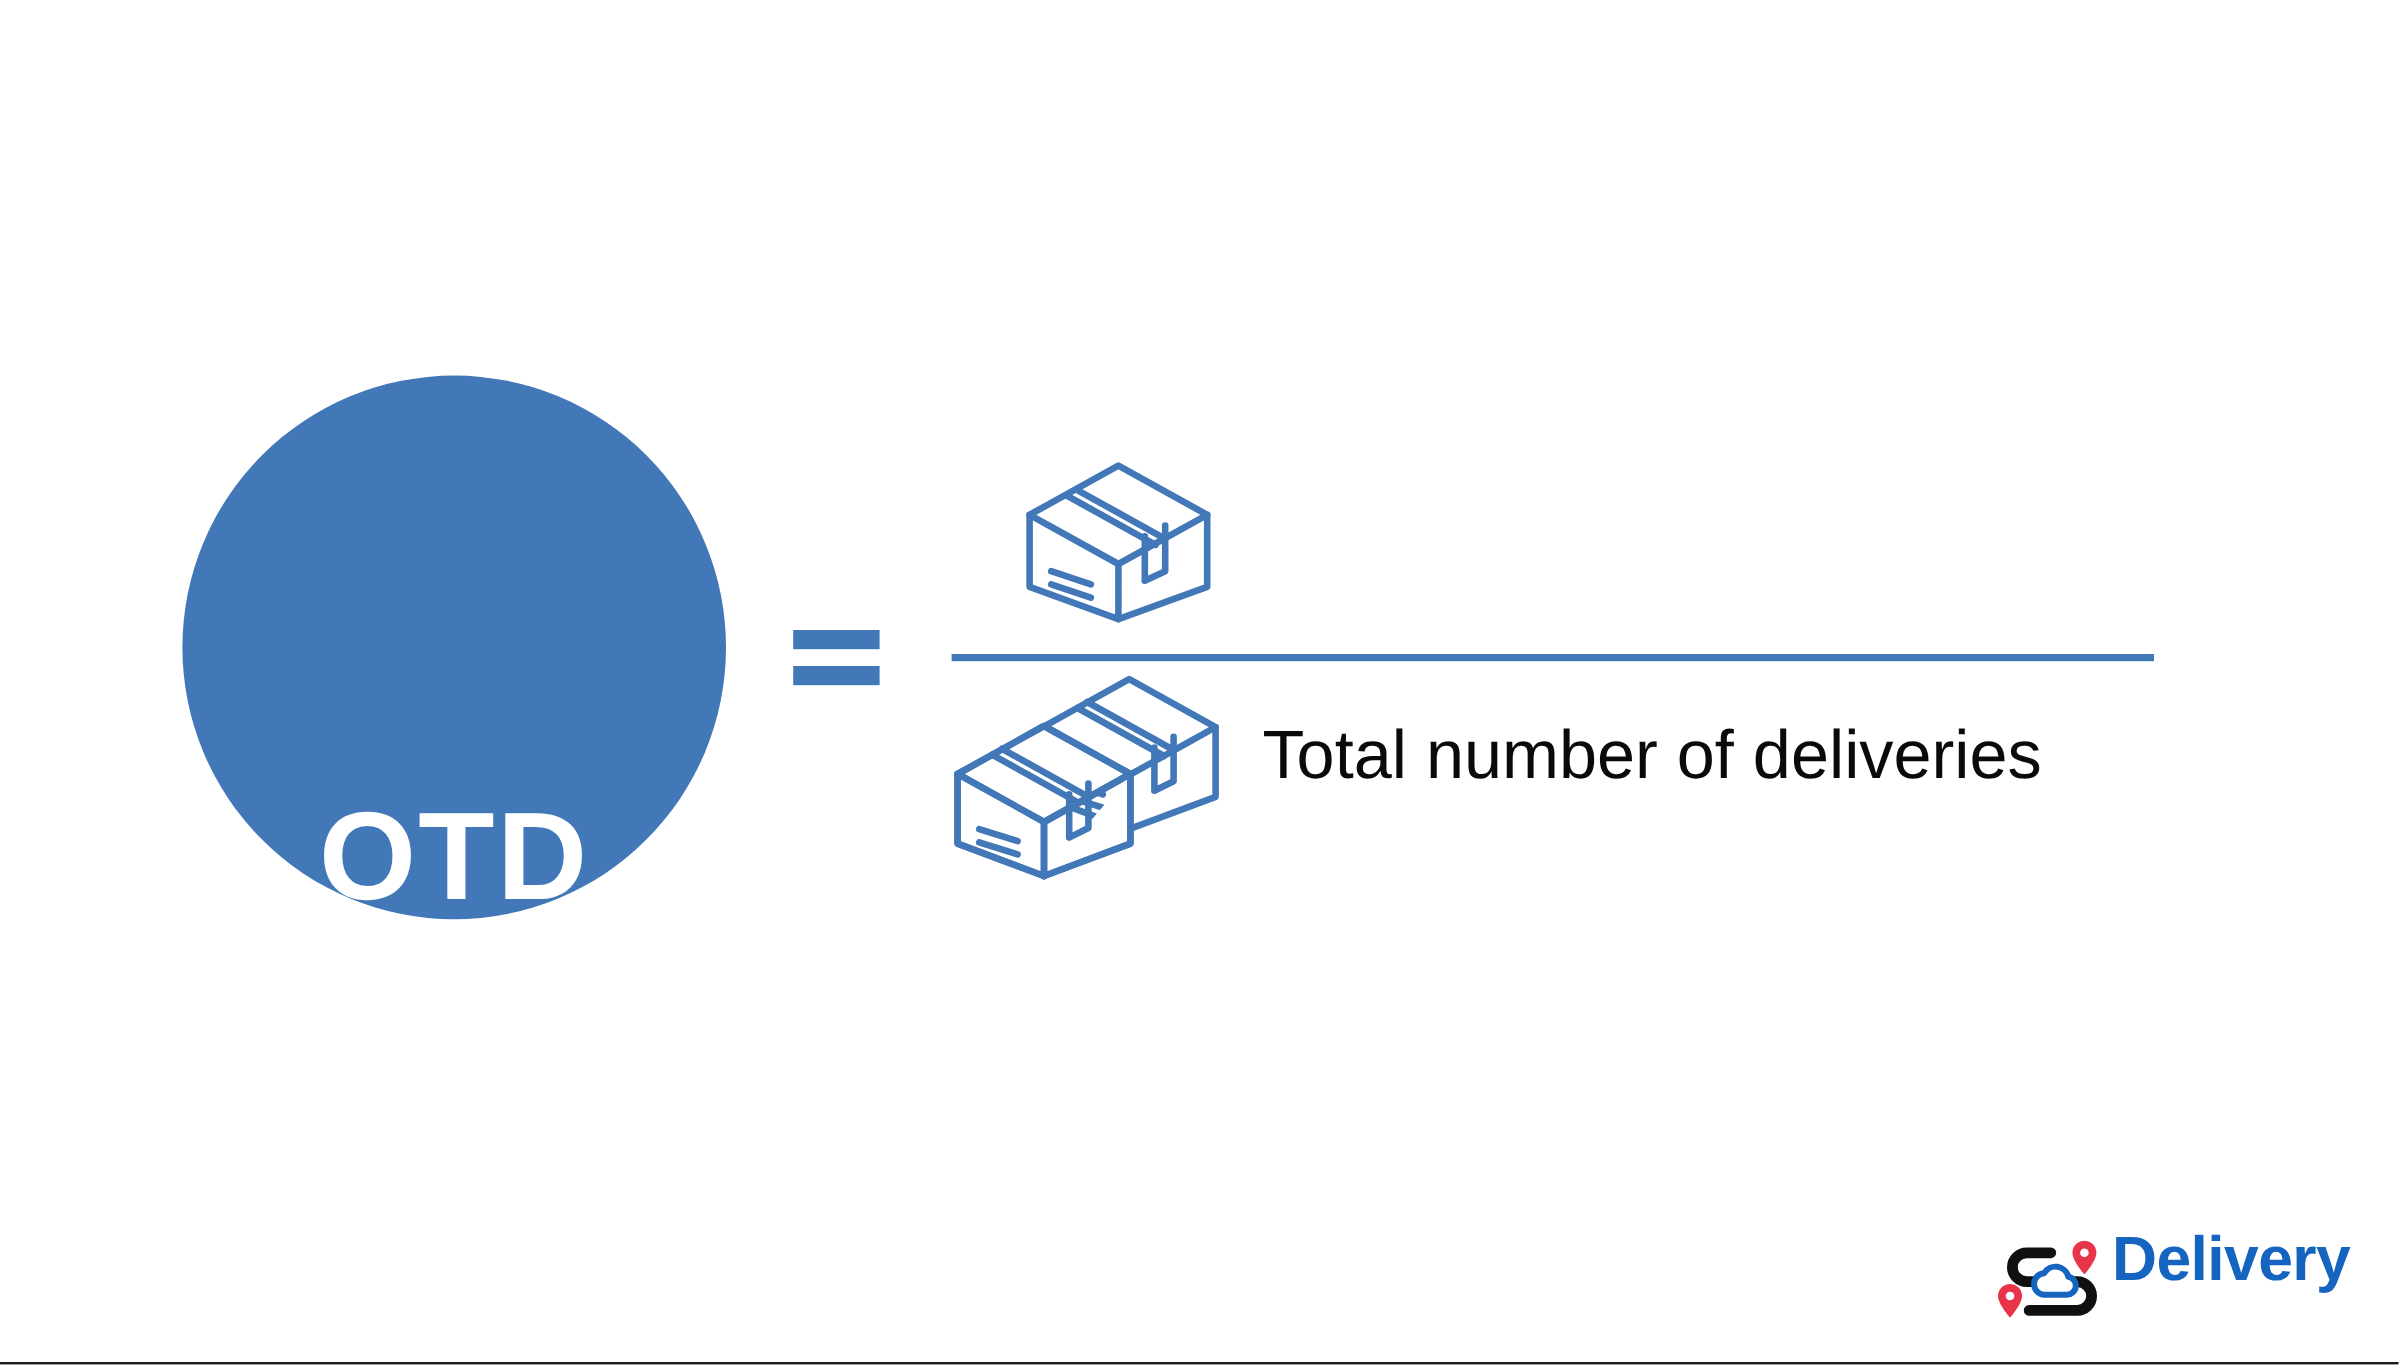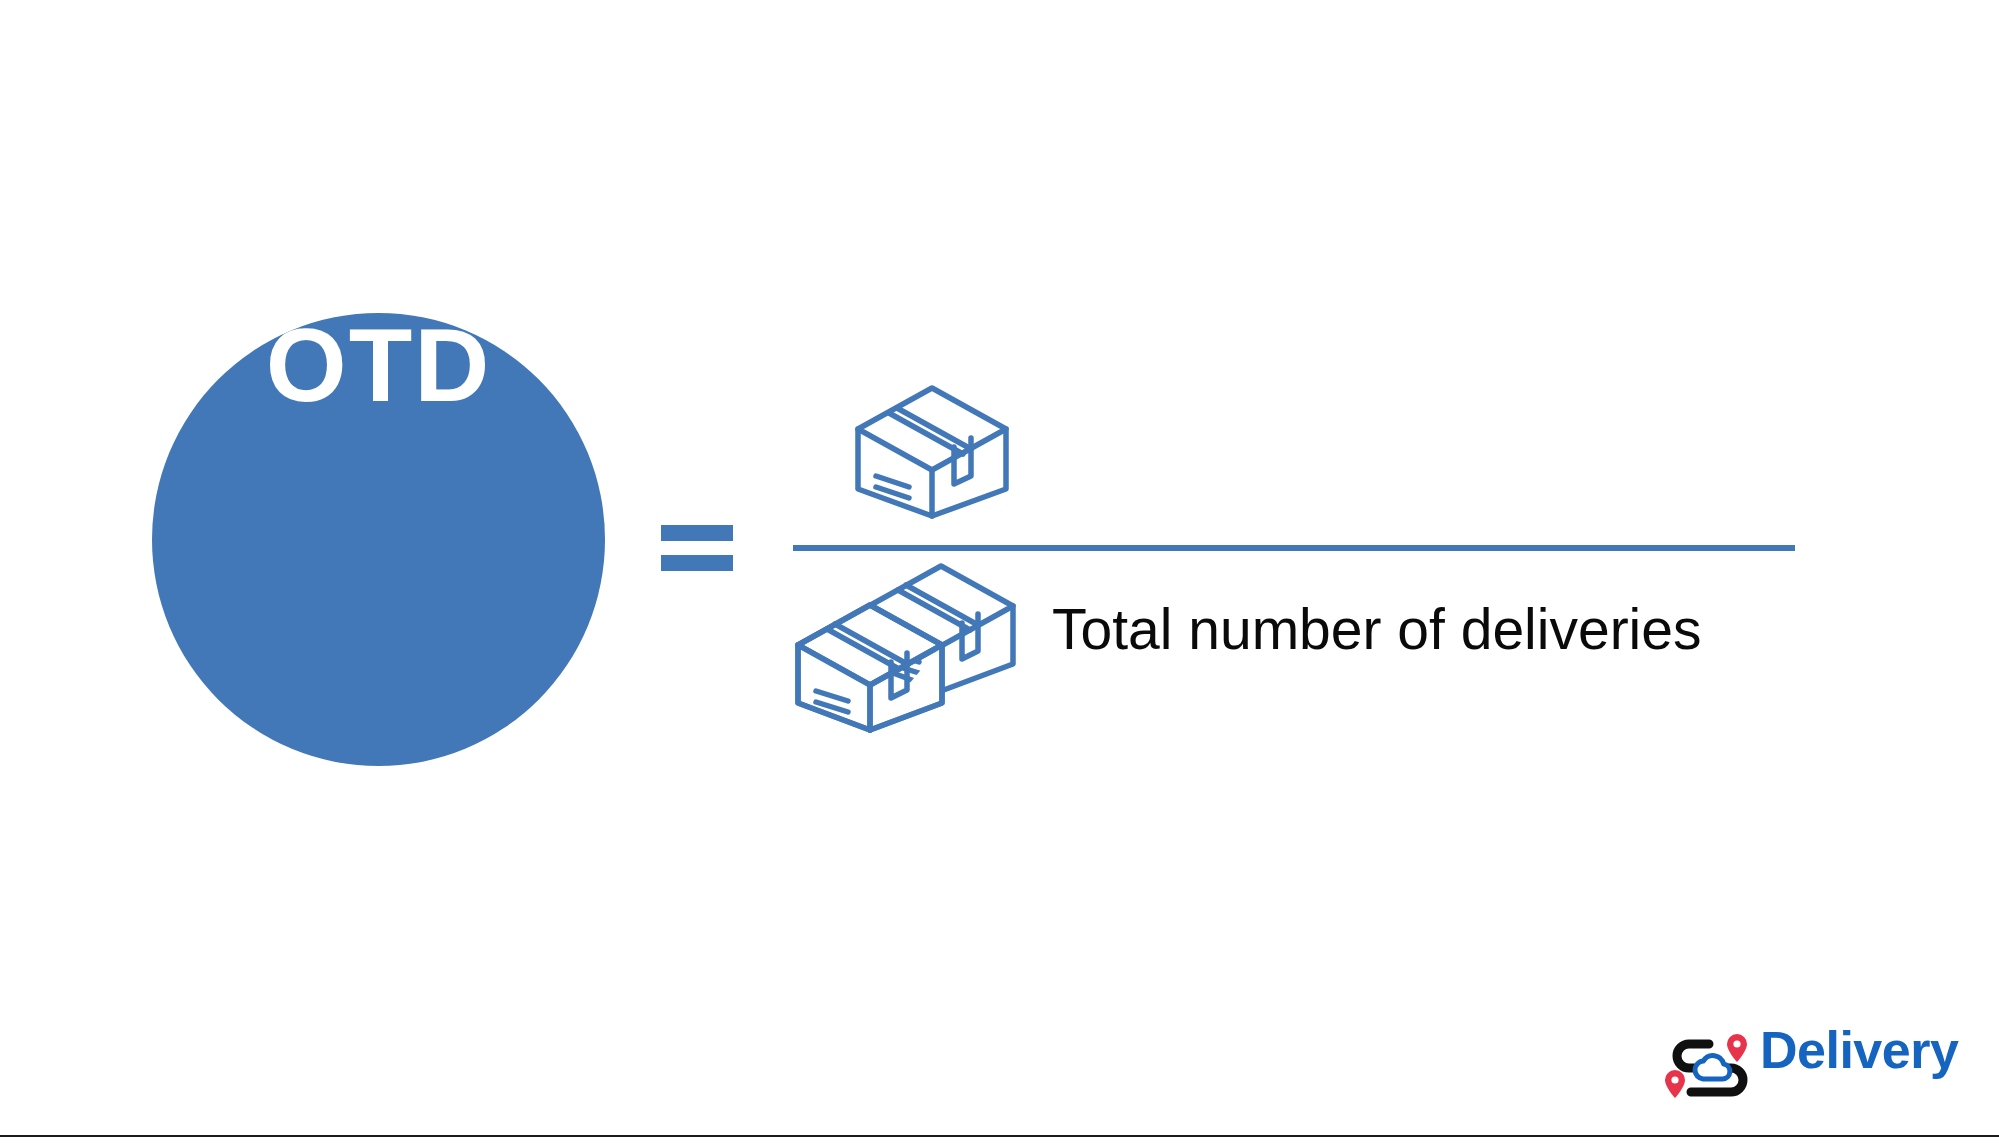--- a/index.html
+++ b/index.html
@@ -22,21 +22,21 @@
   
   #otd-circle {
     position: absolute;
     left: 152px;
     top: 313px;
     width: 453px;
     height: 453px;
     border-radius: 50%;
     background: #4278B8;
     display: flex;
-    align-items: flex-start;
+    align-items: flex-end;
     justify-content: center;
   }
   #otd-label {
     color: #ffffff;
     font-family: "Liberation Sans", sans-serif;
     font-weight: bold;
     font-size: 104px;
     letter-spacing: 2px;
     line-height: 1;
     user-select: none;

